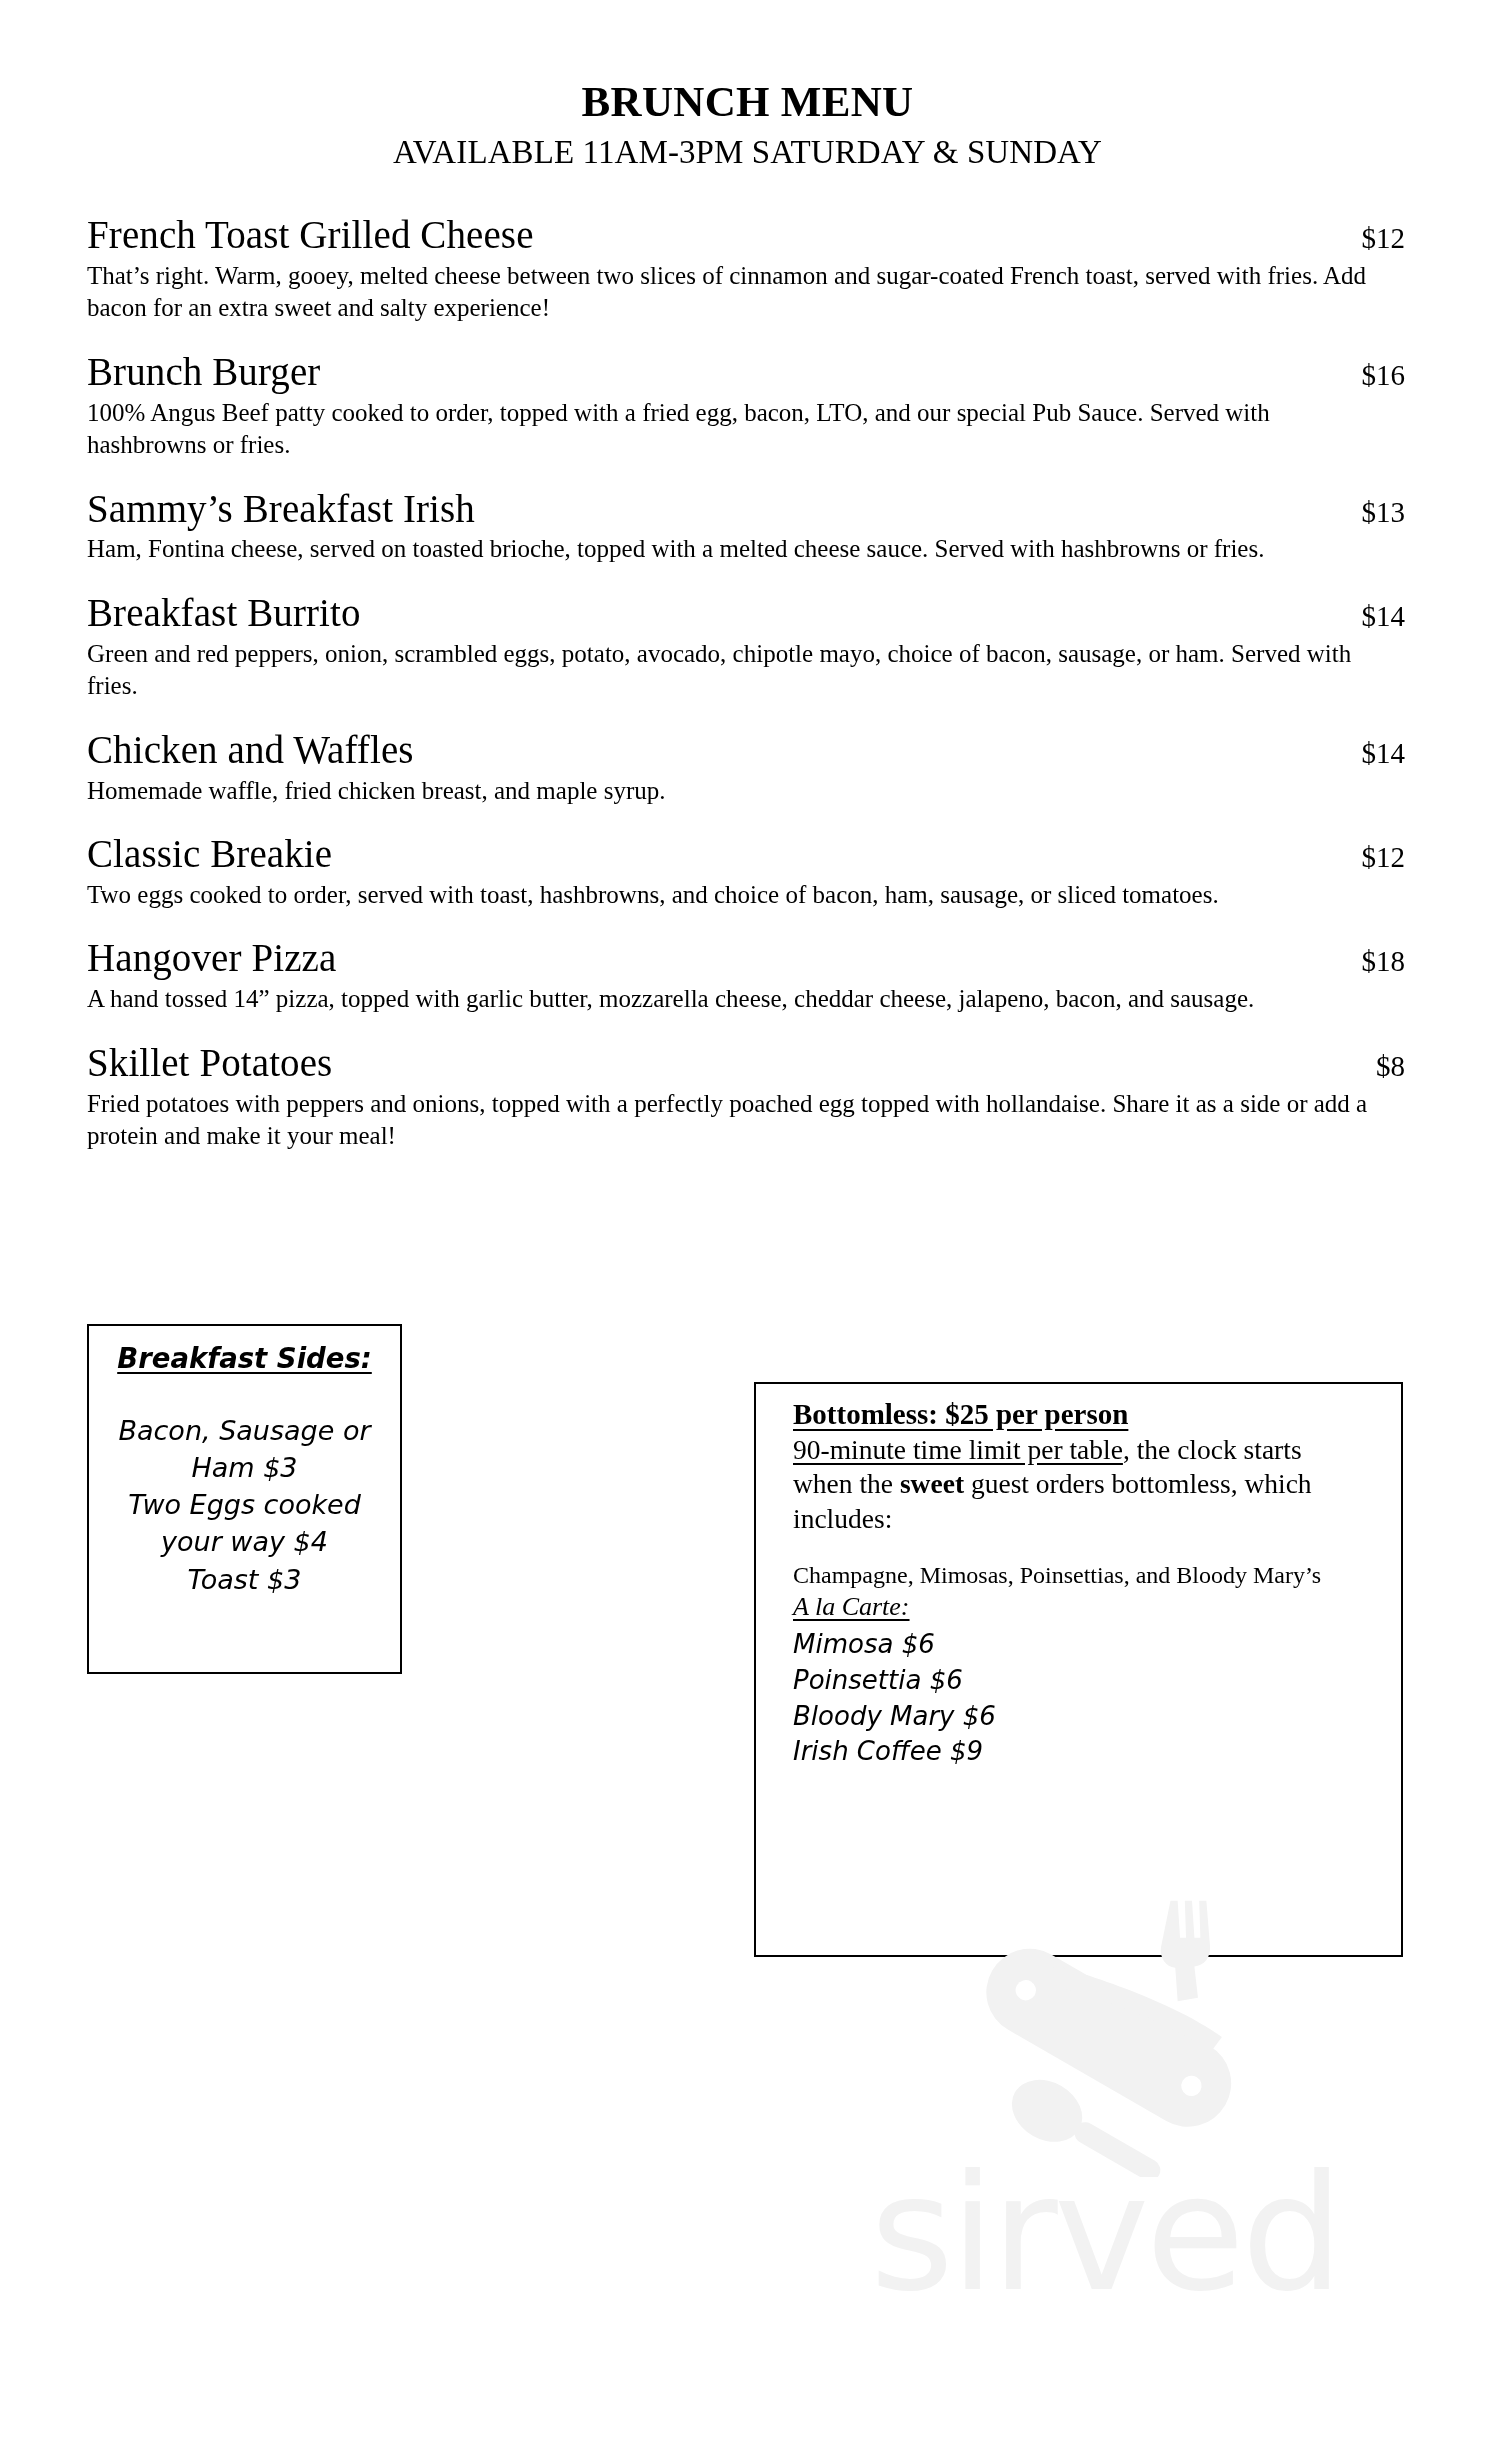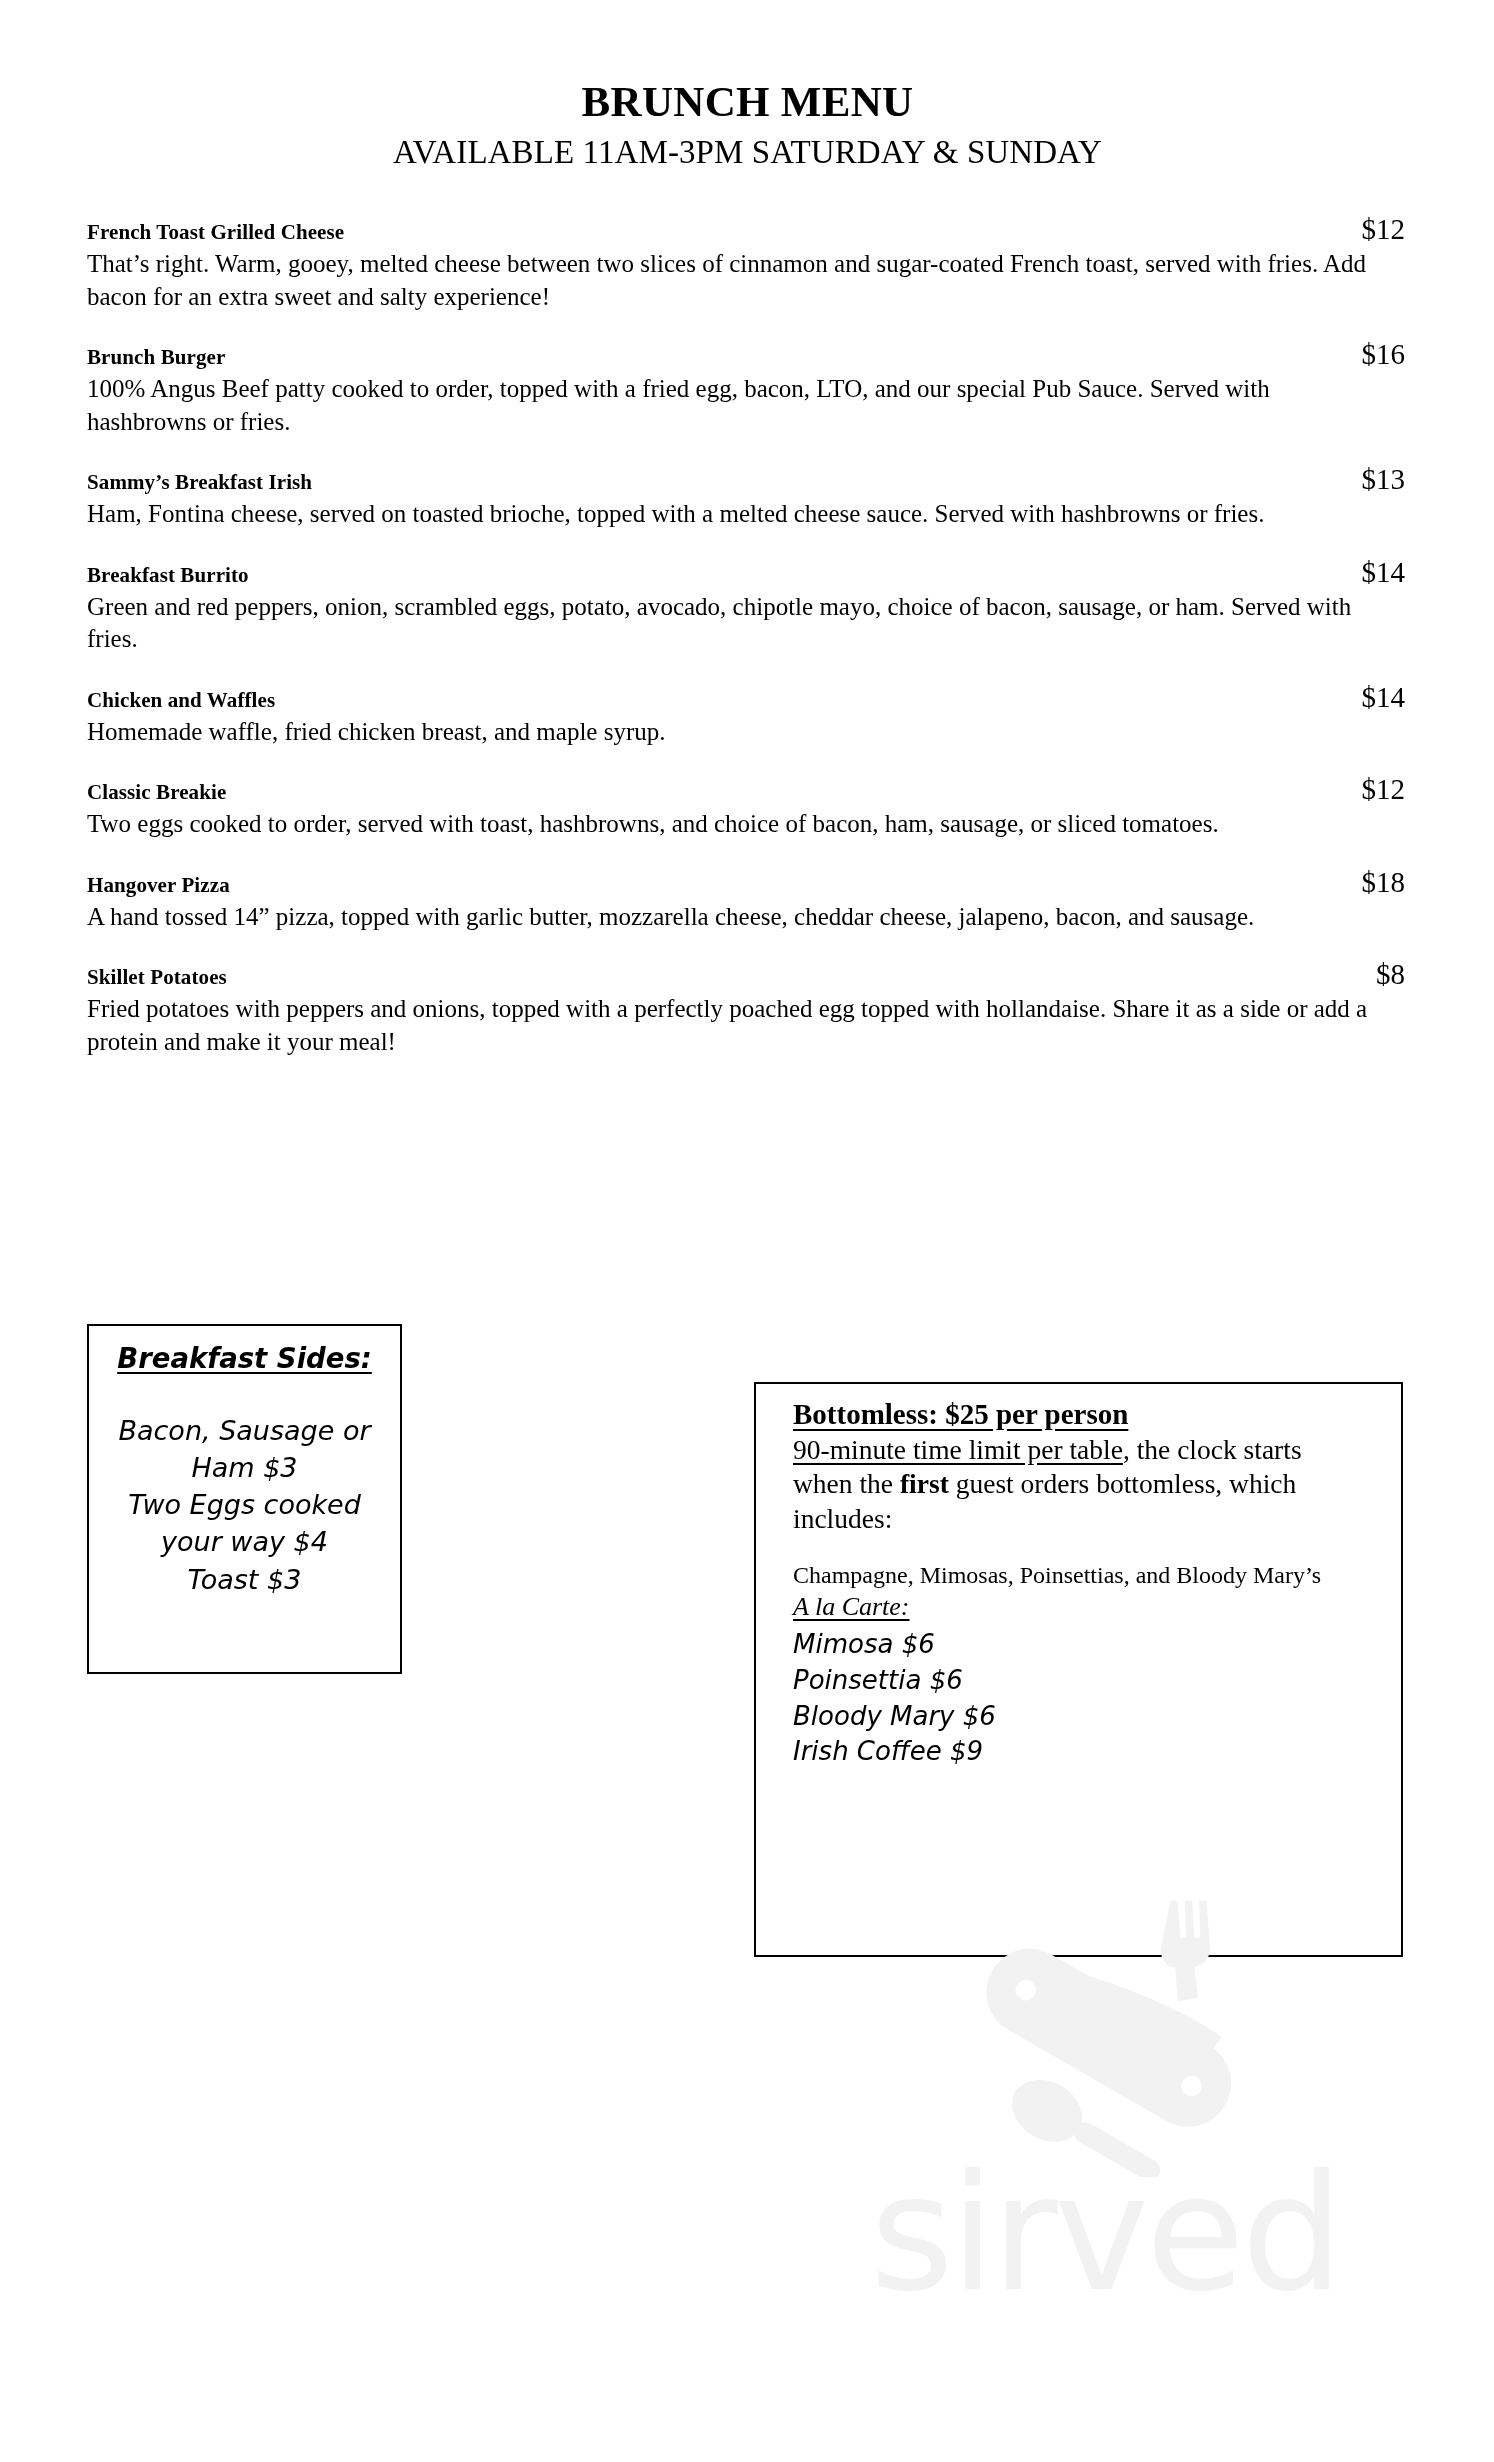--- a/index.html
+++ b/index.html
@@ -60,22 +60,22 @@
   }
   .item:last-child { margin-bottom: 0; }
 
   .item-head {
     display: flex;
     align-items: baseline;
     justify-content: space-between;
     width: 100%;
   }
   .item-name {
-    font-size: 21px;
-    font-weight: bold;
+    font-size: 39px;
+    font-weight: normal;
     line-height: 1.18;
     letter-spacing: 0.1px;
     white-space: nowrap;
   }
   .item-price {
     font-size: 29px;
     font-weight: normal;
     line-height: 1.18;
     white-space: nowrap;
   }
@@ -279,21 +279,21 @@
     <div class="sides-title">Breakfast Sides:</div>
     <div class="sides-list">
       <div>Bacon, Sausage or Ham $3</div>
       <div>Two Eggs cooked your way $4</div>
       <div>Toast $3</div>
     </div>
   </div>
 
   <div class="box bottomless-box">
     <div class="bl-title">Bottomless: $25 per person</div>
-    <div class="bl-body"><span class="u">90-minute time limit per table</span><span>, the clock starts when the </span><span class="b">first</span><span> guest orders bottomless, which includes:</span></div>
+    <div class="bl-body"><span class="u">90-minute time limit per table</span><span>, the clock starts when the </span><span class="b">sweet</span><span> guest orders bottomless, which includes:</span></div>
     <div class="bl-includes">Champagne, Mimosas, Poinsettias, and Bloody Mary’s</div>
     <div class="alacarte">
       <div class="alacarte-title">A la Carte:</div>
       <div class="alacarte-list">
         <div>Mimosa $6</div>
         <div>Poinsettia $6</div>
         <div>Bloody Mary $6</div>
         <div>Irish Coffee $9</div>
       </div>
     </div>

